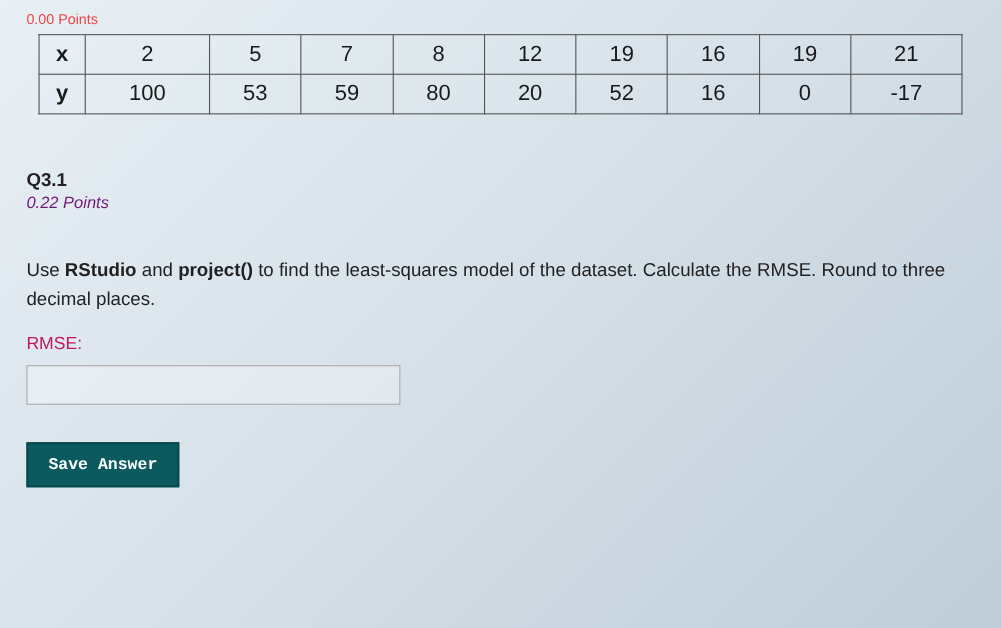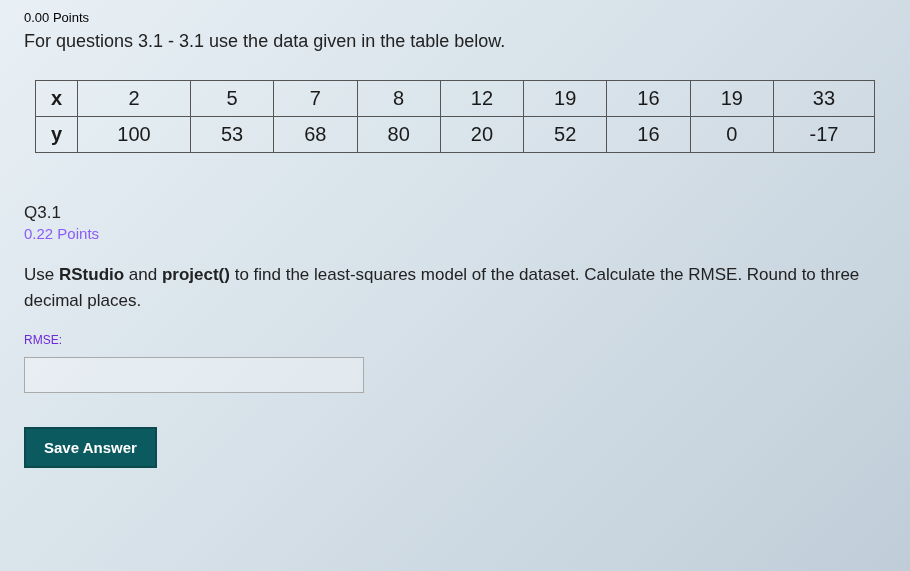--- a/index.html
+++ b/index.html
@@ -14,21 +14,21 @@
       height: 571px;
       padding: 0;
       color: #2a2a2a;
       position: relative;
     }
     .page {
       padding: 10px 20px 20px 20px;
     }
     .top-fragment {
       font-size: 13px;
-      color: #000000;
+      color: #ef4444;
       margin-bottom: 6px;
       padding-left: 4px;
     }
     .instructions {
       font-size: 18px;
       color: #222;
       margin-bottom: 28px;
       padding-left: 4px;
     }
     .data-table {
@@ -47,92 +47,93 @@
     }
     .data-table td.header-cell {
       font-weight: bold;
       width: 42px;
     }
     .question-block {
       padding-left: 4px;
     }
     .q-number {
       font-size: 17px;
-      font-weight: normal;
+      font-weight: bold;
       color: #222;
       margin-bottom: 2px;
     }
     .q-points {
       font-size: 15px;
-      color: #8b5cf6;
-      margin-bottom: 20px;
+      color: #701a75;
+      font-style: italic;
     }
     .q-prompt {
       font-size: 17px;
       color: #222;
       line-height: 1.5;
       margin-bottom: 20px;
       max-width: 860px;
+      margin-top: 40px;
     }
     .q-prompt b {
       font-weight: bold;
     }
     .answer-label {
-      font-size: 12px;
-      color: #6d28d9;
+      font-size: 16px;
+      color: #be185d;
       margin-bottom: 10px;
     }
     .answer-input {
       width: 340px;
       height: 36px;
       border: 1px solid #aaa;
       background: rgba(255,255,255,0.3);
       font-size: 15px;
       padding: 6px 8px;
       margin-bottom: 34px;
       display: block;
     }
     .save-btn {
       background: #0b5a5f;
       color: #fff;
       border: 2px solid #0a4a4f;
       font-size: 15px;
       font-weight: bold;
       padding: 10px 18px;
       cursor: pointer;
+      font-family: Liberation Mono, monospace;
     }
   </style>
 </head>
 <body>
 
 <div class="page">
 
   <div class="top-fragment">0.00 Points</div>
 
-  <p class="instructions">For questions 3.1 - 3.1 use the data given in the table below.</p>
 
   <table class="data-table">
     <tbody>
         <tr>
       <td class="header-cell">x</td>
       <td>2</td>
       <td>5</td>
       <td>7</td>
       <td>8</td>
       <td>12</td>
       <td>19</td>
       <td>16</td>
       <td>19</td>
-      <td>33</td>
+      <td>21</td>
     </tr>
     <tr>
       <td class="header-cell">y</td>
       <td>100</td>
       <td>53</td>
-      <td>68</td>
+      <td>59</td>
       <td>80</td>
       <td>20</td>
       <td>52</td>
       <td>16</td>
       <td>0</td>
       <td>-17</td>
     </tr>
   </tbody>
     </table>
 

